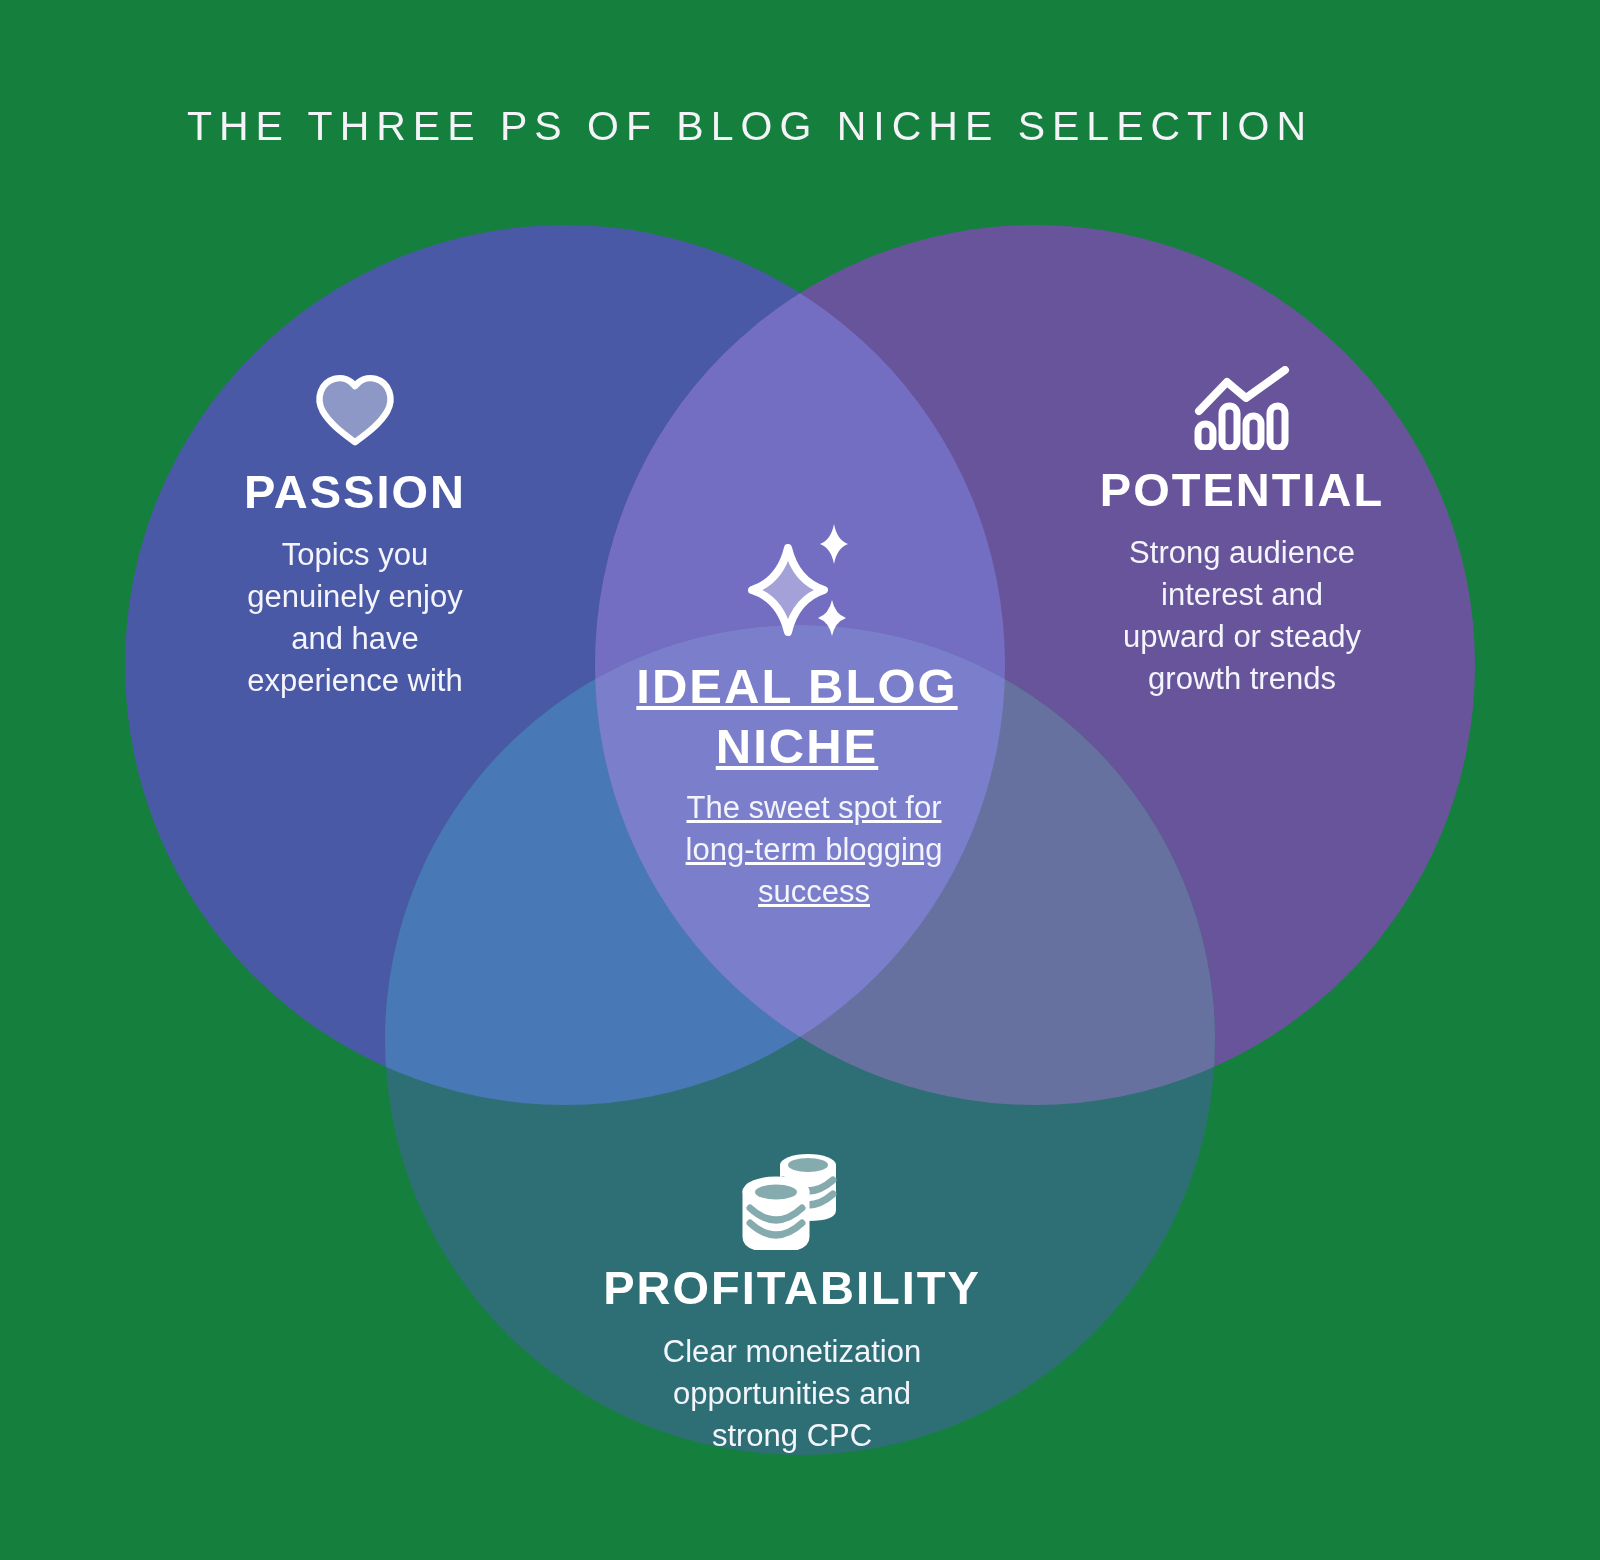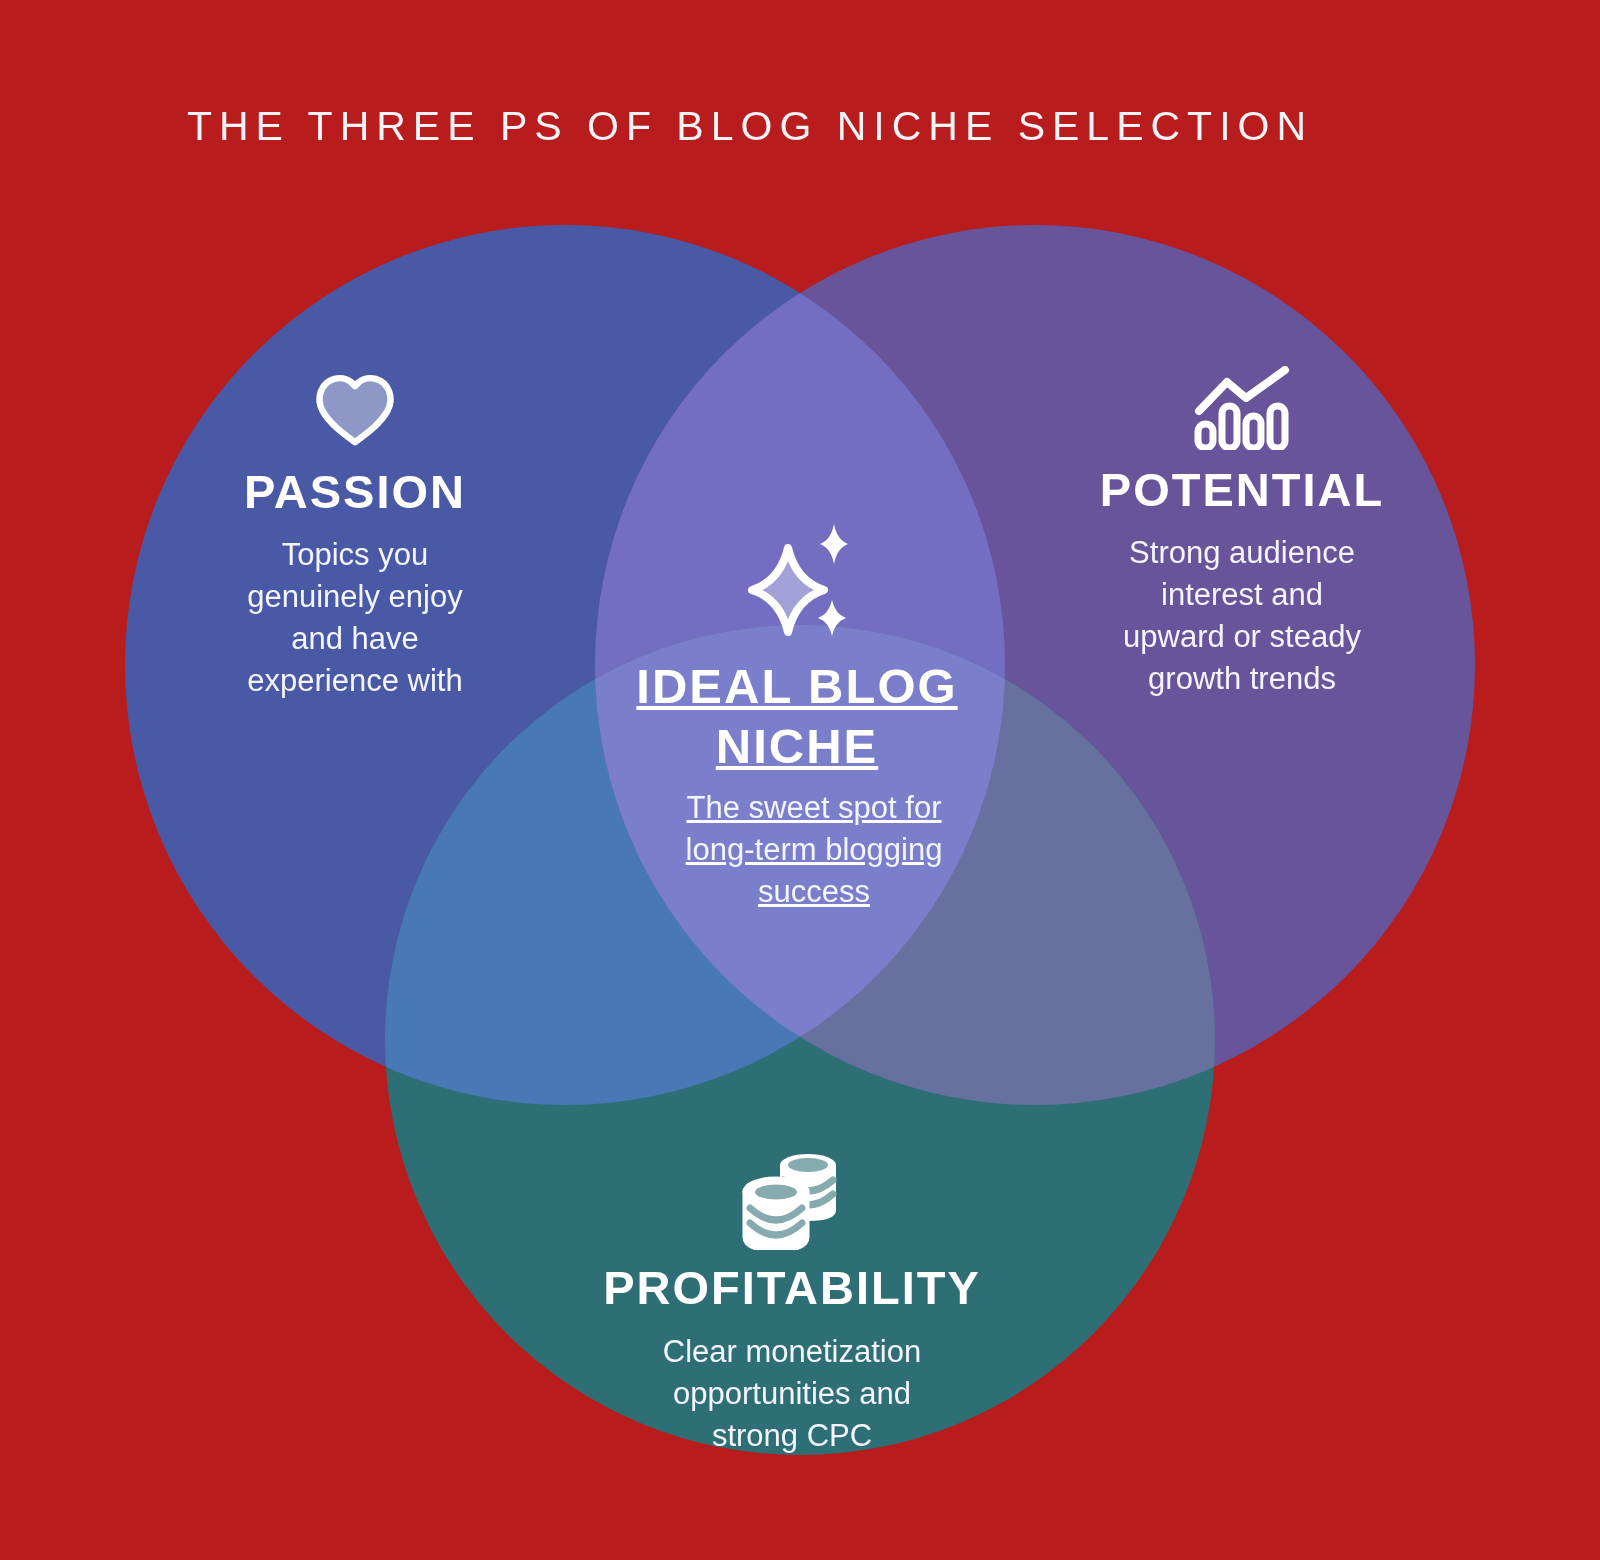--- a/index.html
+++ b/index.html
@@ -53,21 +53,21 @@
   .node-center     { left: 635px;  top: 518px;  width: 324px; text-decoration: underline; }
   .node-center .heading { font-size: 49px; line-height: 60px; margin-top: 12px; }
   .node-center .desc { margin-top: 11px; margin-left: 34px; }
   .node-profit     { left: 592px;  top: 1144px; width: 400px; }
   .node-profit .heading { margin-top: 16px; }
   .node-profit .desc { margin-top: 21px; }
 </style>
 </head>
 <body>
 
-<div class="stage" style="background: #b91c1c;">
+<div class="stage" style="background: #15803d;">
 
   <div class="title">THE THREE PS OF BLOG NICHE SELECTION</div>
 
   <svg class="venn" width="1600" height="1560" viewBox="0 0 1600 1560" aria-hidden="true">
     <defs>
       <clipPath id="clipA">
           <circle cx="565" cy="665" r="440"></circle>
         </clipPath>
       <clipPath id="clipB">
           <circle cx="1035" cy="665" r="440"></circle>

